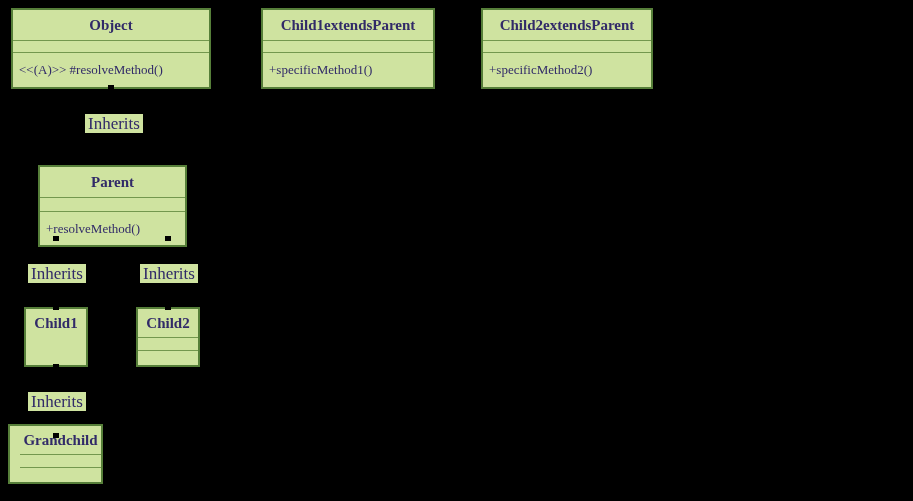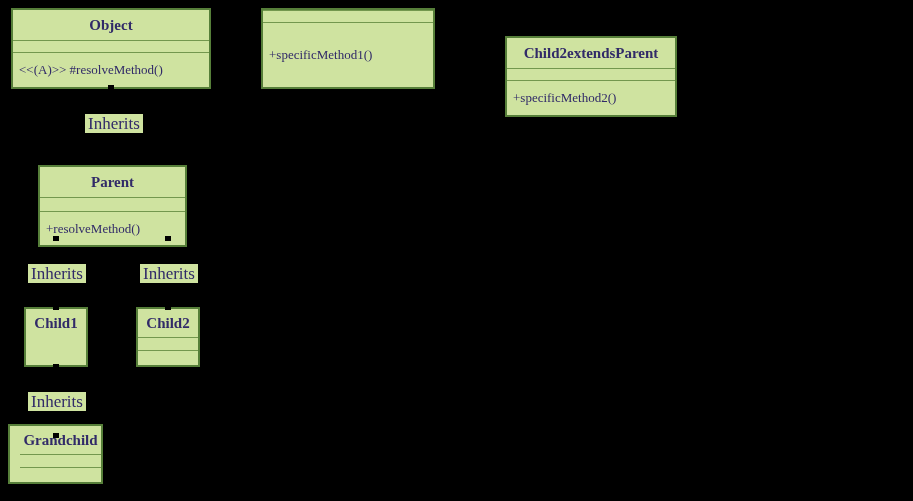--- a/index.html
+++ b/index.html
@@ -77,25 +77,26 @@
 
 <div id="canvas">
 
   <div class="uml-class row-top" style="left:11px; top:8px; width:200px; height:81px;">
     <div class="c-title">Object</div>
     <div class="c-attrs"></div>
     <div class="c-methods">&lt;&lt;(A)&gt;&gt; #resolveMethod()</div>
   </div>
 
   <div class="uml-class row-top" style="left:261px; top:8px; width:174px; height:81px;">
+    <div class="c-title">Child1extendsParent</div>
     <div class="c-attrs"></div>
     <div class="c-methods">+specificMethod1()</div>
   </div>
 
-  <div class="uml-class row-top" style="left:505px; top:8px; width:172px; height:81px;margin-top:28px;">
+  <div class="uml-class row-top" style="left:481px; top:8px; width:172px; height:81px;">
     <div class="c-title">Child2extendsParent</div>
     <div class="c-attrs"></div>
     <div class="c-methods">+specificMethod2()</div>
   </div>
 
 
   <div class="edge-label" style="left:85px; top:114px;">Inherits</div>
 
   <div class="uml-class box-parent" style="left:38px; top:157px; width:149px; height:82px;margin-top:8px;">
     <div class="c-title">Parent</div>

